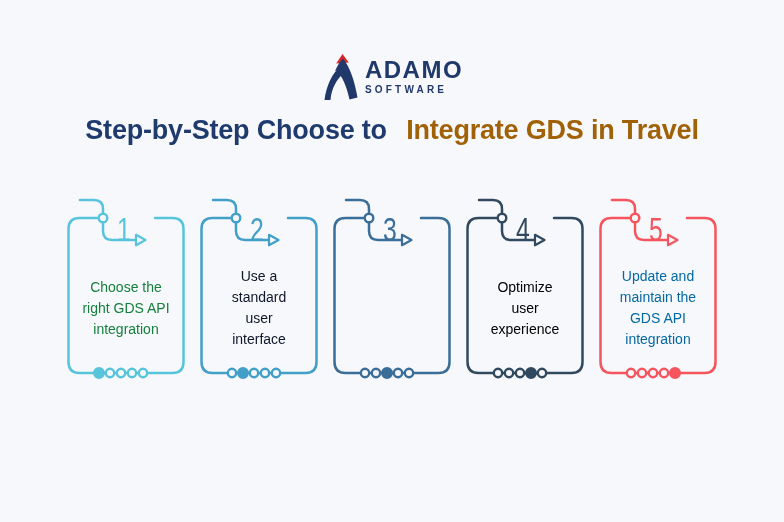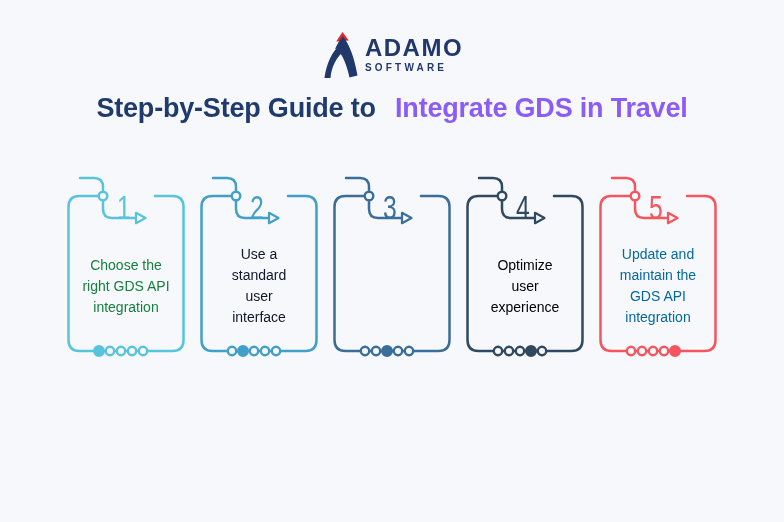--- a/index.html
+++ b/index.html
@@ -6,21 +6,21 @@
   body {
     width: 784px; height: 522px;
     background: #F7F8FB;
     font-family: "Liberation Sans", sans-serif;
     overflow: hidden;
   }
 
   
   .logo-row {
     display: flex; justify-content: center; align-items: center;
-    padding-top: 30px; gap: 4px;
+    padding-top: 52px; gap: 4px;
   }
   .logo-mark { width: 40px; height: 48px; display: block; }
   .logo-text { display: flex; flex-direction: column; line-height: 1; }
   .logo-name {
     font-size: 24px; font-weight: 800; letter-spacing: 1.5px;
   }
   .logo-sub {
     font-size: 10px; font-weight: 700; letter-spacing: 3.2px; margin-top: 3px;
   }
 
@@ -73,21 +73,21 @@
     <path d="M21.5,2 L27.8,10.6 L15.2,11.6 Z" fill="#D7282F"></path>
     <path fill="currentColor" d="M3.5,48 C5.5,33 11,21.5 20,14 L23.5,20.5 C15.5,27 10.5,36.5 9.5,48 Z"></path>
     <path fill="currentColor" d="M14,19 C16.5,13.5 19,9.5 22,6.5 C28.5,14.5 33.5,28 36.5,45.5 L28.5,47.5 C25.5,34 21.5,24.5 15.5,18.5 Z"></path>
   </svg>
   <div class="logo-text">
     <span class="logo-name">ADAMO</span>
     <span class="logo-sub">SOFTWARE</span>
   </div>
 </div>
 
-<h1 class="title"><span style="color: rgb(31, 58, 109);">Step-by-Step Guide to </span><span style="color: #8b5cf6; margin-left: 12px;">Integrate GDS in Travel</span></h1>
+<h1 class="title"><span style="color: rgb(31, 58, 109);">Step-by-Step Choose to </span><span style="color: #a16207; margin-left: 12px;">Integrate GDS in Travel</span></h1>
 
 <div class="steps-row">
 
   <div class="card" style="color: rgb(87, 196, 220);">
     <svg class="card-svg" viewBox="0 0 118 196">
       <path class="frame" d="M88,30 H105.5 Q116.5,30 116.5,41 V174 Q116.5,185 105.5,185 H12.5 Q1.5,185 1.5,174 V41 Q1.5,30 12.5,30 H30.3"></path>
       <path class="hook" d="M13,12 H27 Q36,12 36,21 V24.6 M36,35.4 V43 Q36,52 45,52 H68.5"></path>
       <path class="arrowhead" d="M69,46.8 L78.5,52 L69,57.2 Z"></path>
       <circle class="node" cx="36" cy="30" r="4.3"></circle>
       <text class="num" transform="translate(57 52.5) scale(0.75 1)" text-anchor="middle">1</text>

